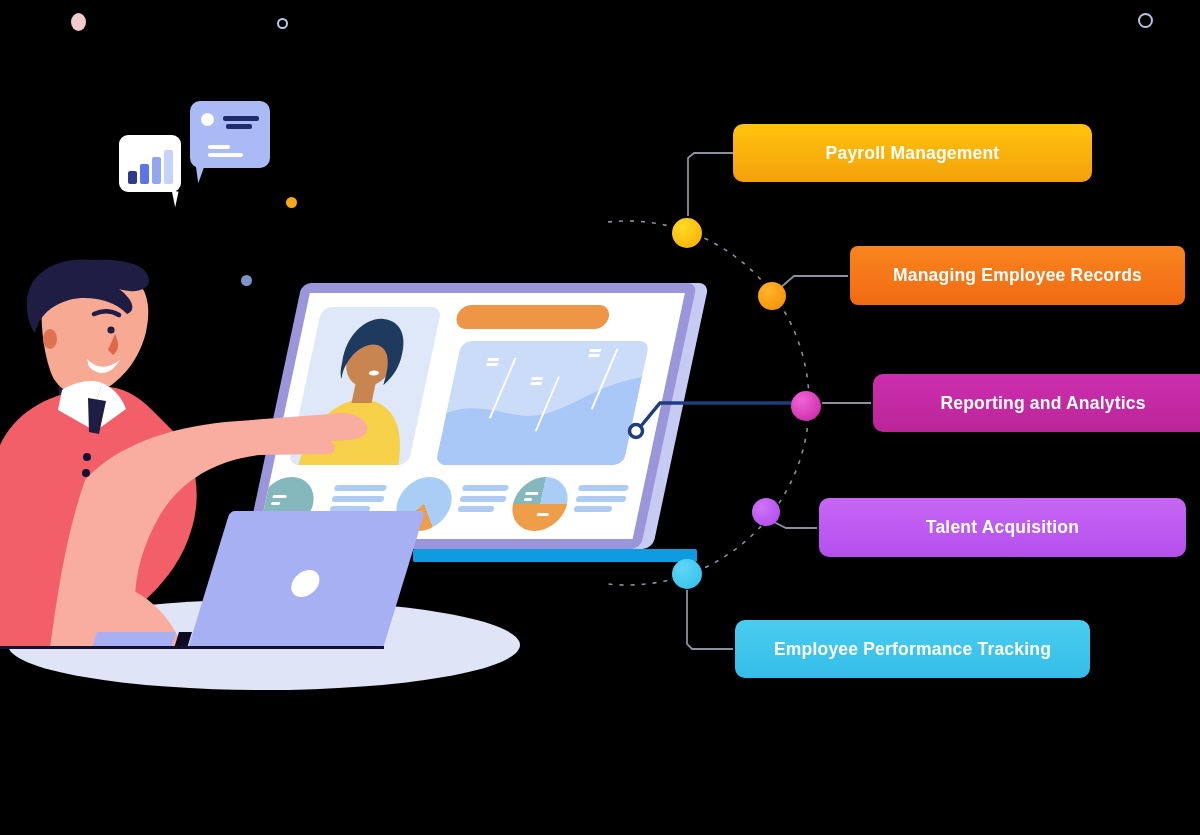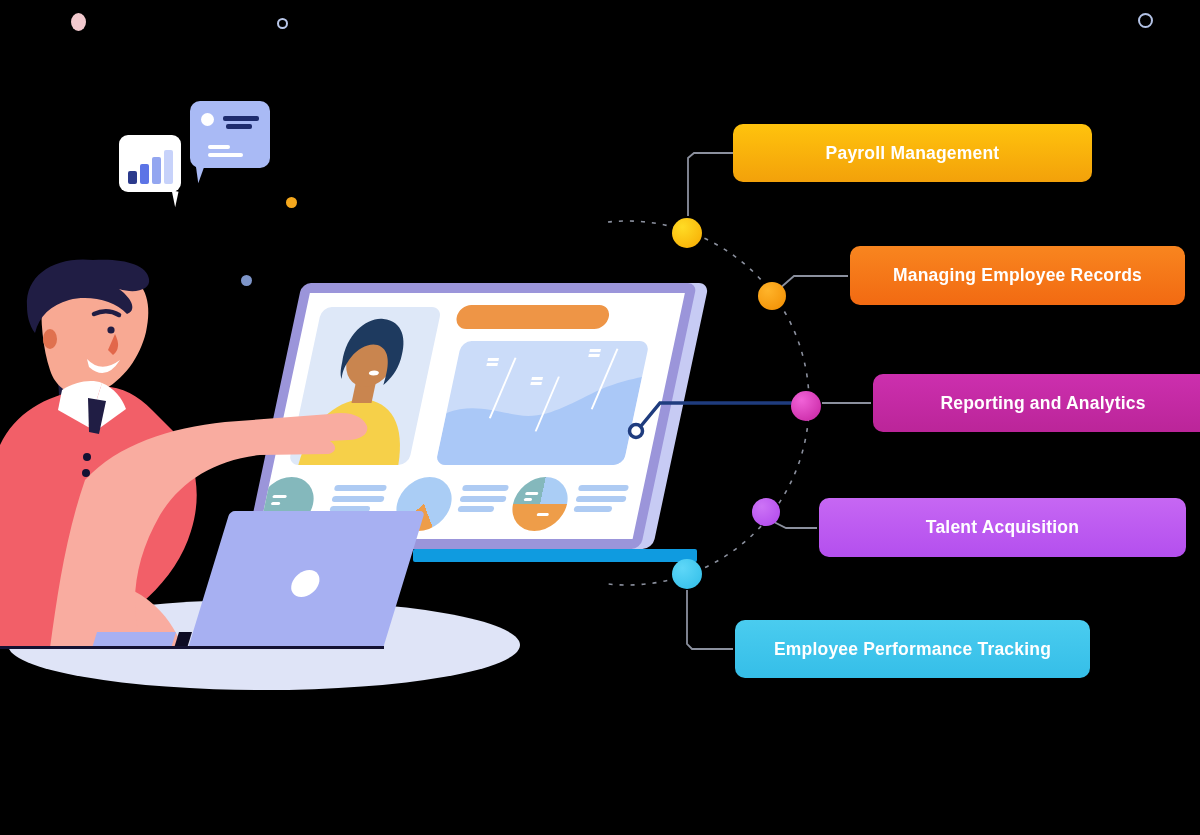--- a/index.html
+++ b/index.html
@@ -214,18 +214,18 @@
     <circle cx="636" cy="431" r="6.5" fill="#fff" stroke="#1F3C7E" stroke-width="3.5"></circle>
   </svg>
 
   <div class="dot dot-1" style="background: radial-gradient(circle at 35% 30%, rgb(255, 220, 37), rgb(247, 169, 1));"></div>
   <div class="dot dot-2" style="background: radial-gradient(circle at 35% 30%, rgb(255, 180, 42), rgb(241, 140, 0));"></div>
   <div class="dot dot-3" style="background: radial-gradient(circle at 35% 30%, rgb(241, 99, 216), rgb(196, 33, 159));"></div>
   <div class="dot dot-4" style="background: radial-gradient(circle at 35% 30%, rgb(205, 116, 246), rgb(175, 70, 236));"></div>
   <div class="dot dot-5" style="background: radial-gradient(circle at 35% 30%, rgb(95, 215, 248), rgb(47, 189, 232));"></div>
 
   <div class="feature f-1" style="background: linear-gradient(rgb(255, 195, 13), rgb(243, 161, 10));">Payroll Management</div>
-  <div class="feature f-2" style="background: linear-gradient(rgb(248, 133, 31), rgb(242, 106, 18));">Managing Employee Records</div>
+  <div class="feature f-2" style="background: linear-gradient(rgb(248, 133, 31), rgb(242, 106, 18)); border-radius: 8px;">Managing Employee Records</div>
   <div class="feature f-3" style="background: linear-gradient(rgb(204, 47, 174), rgb(187, 37, 153));">Reporting and Analytics</div>
   <div class="feature f-4" style="background: linear-gradient(rgb(198, 103, 243), rgb(180, 79, 238));">Talent Acquisition</div>
   <div class="feature f-5" style="background: linear-gradient(rgb(74, 204, 239), rgb(53, 190, 232));">Employee Performance Tracking</div>
 
 </div>
 
 </body></html>

